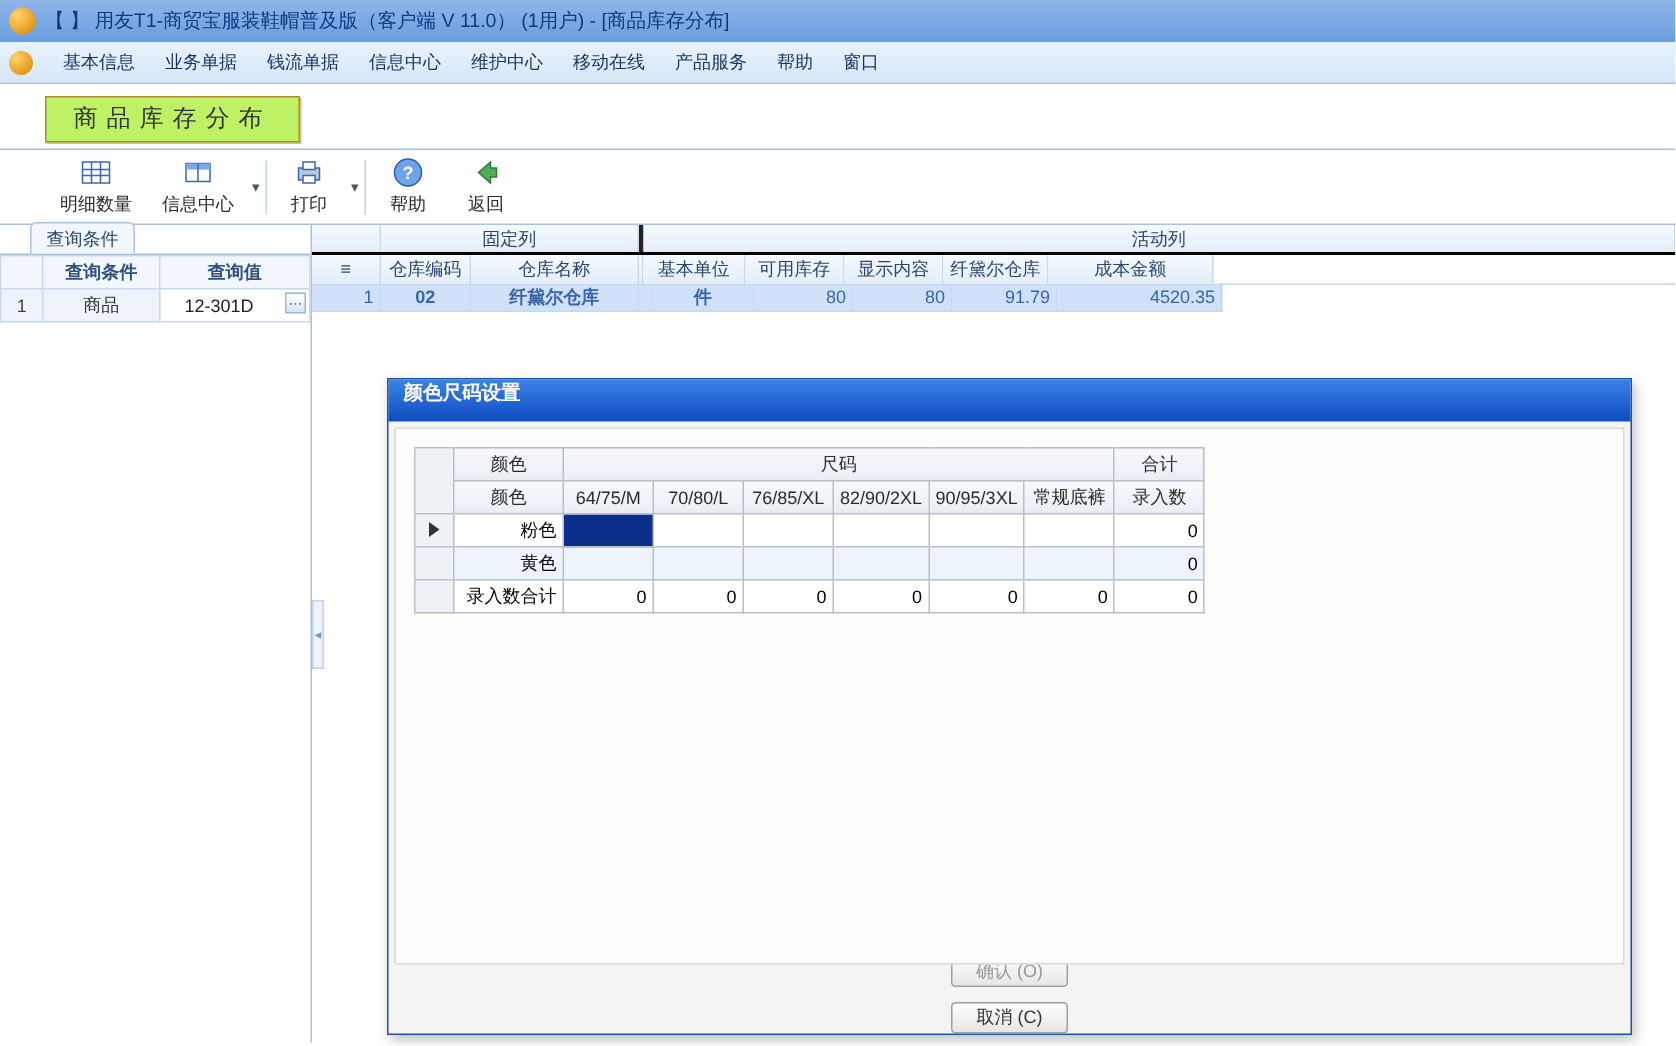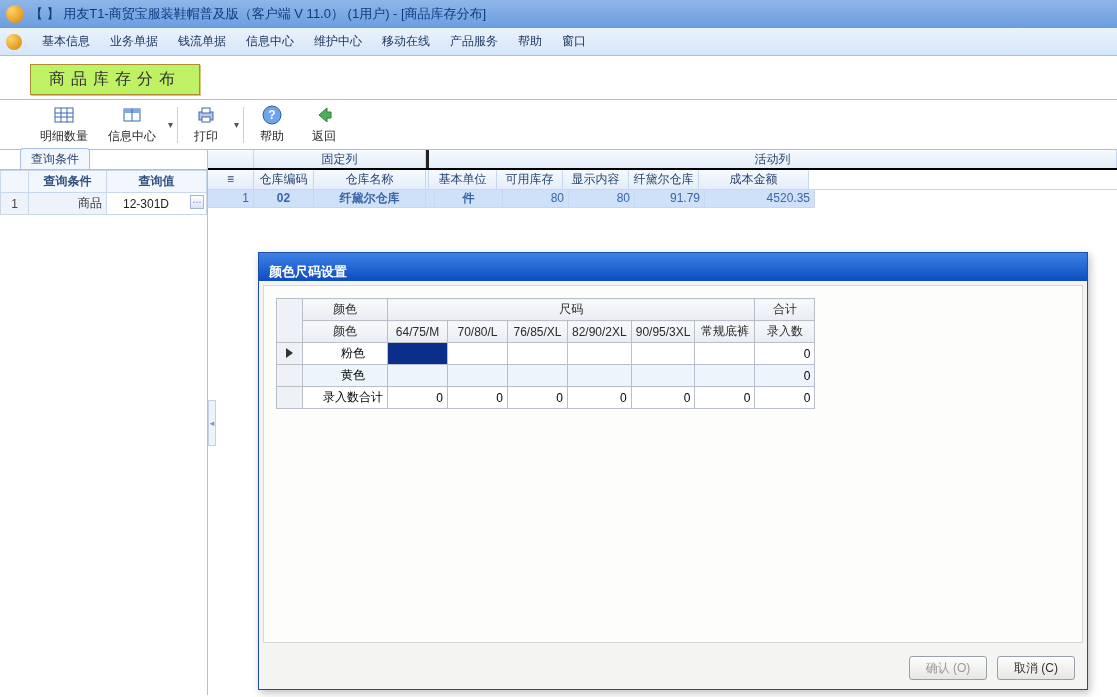--- a/index.html
+++ b/index.html
@@ -150,21 +150,21 @@
     border: 1px solid #c9d7ea;
     padding: 2px 4px;
     height: 18px;
     font-size: 12px;
     text-align: center;
     background: #f2f7fd;
     color:#30507f;
   }
   .cond-table td.rownum { width: 28px; background:#eef3fb; color:#444;}
   .cond-table td.valcell { text-align:left; padding-left:16px; position:relative; background:#fff; color:#222;}
-  .cond-table td.lblcell { text-align:right; padding-left:4px; background:#eef3fb; color:#333;}
+  .cond-table td.lblcell { text-align:center; padding-left:4px; background:#eef3fb; color:#333;}
   .cond-table td .dd {
     position:absolute; right:2px; top:2px;
     width:14px; height:14px;
     border:1px solid #9fb6d6;
     background: linear-gradient(#fff,#d9e5f5);
     font-size:9px; line-height:12px; text-align:center; color:#44608e;
   }
 
   
   .group-header {
@@ -249,39 +249,40 @@
     background: #f4f4f2;
     box-shadow: 2px 3px 8px rgba(0,0,0,.25);
     display:flex; flex-direction:column;
   }
   .modal-title {
     height: 28px;
     background: linear-gradient(to bottom,#3d82e6 0%, #0d4cc0 100%);
     color:#fff;
     font-weight:bold;
     font-size:13px;
-    display:flex; align-items:flex-end;
+    display:flex; align-items:flex-start;
     padding: 0 10px;
   }
   .modal-body {
     flex:1;
     padding: 12px;
     background:#fdfdfc;
     border:1px solid #d8d8d4;
     margin:4px;
     position:relative;
     overflow:auto;
   }
   .modal-footer {
     height: 42px;
     display:flex;
     justify-content:flex-end;
     align-items:center;
     padding: 0 12px;
     gap: 10px;
+    flex-direction: column;
   }
   .modal-footer button {
     min-width: 78px;
     height: 24px;
     border:1px solid #9aa0a8;
     border-radius: 3px;
     background: linear-gradient(#fdfdfd,#e6e6e3);
     font-size:12px;
     color:#333;
   }
@@ -315,21 +316,21 @@
   .size-grid td.num { text-align:right; padding-right:4px;}
   .size-grid tr.striped td { background:#eef4fc; }
   .size-grid tr.striped td.row-handle { background:#eef1f6; }
   .pointer {
     display:inline-block;
     width:0;height:0;
     border-top:5px solid transparent;
     border-bottom:5px solid transparent;
     border-left:7px solid #333;
   }
-  .size-grid td.label-left { text-align:center; padding-left:20px;}
+  .size-grid td.label-left { text-align:right; padding-left:8px;}
 
 </style>
 </head>
 <body>
 
 <div class="titlebar">
   <div class="app-icon"></div>
   <span>【            】 用友T1-商贸宝服装鞋帽普及版（客户端 V 11.0） (1用户) - [商品库存分布]</span>
 </div>
 

